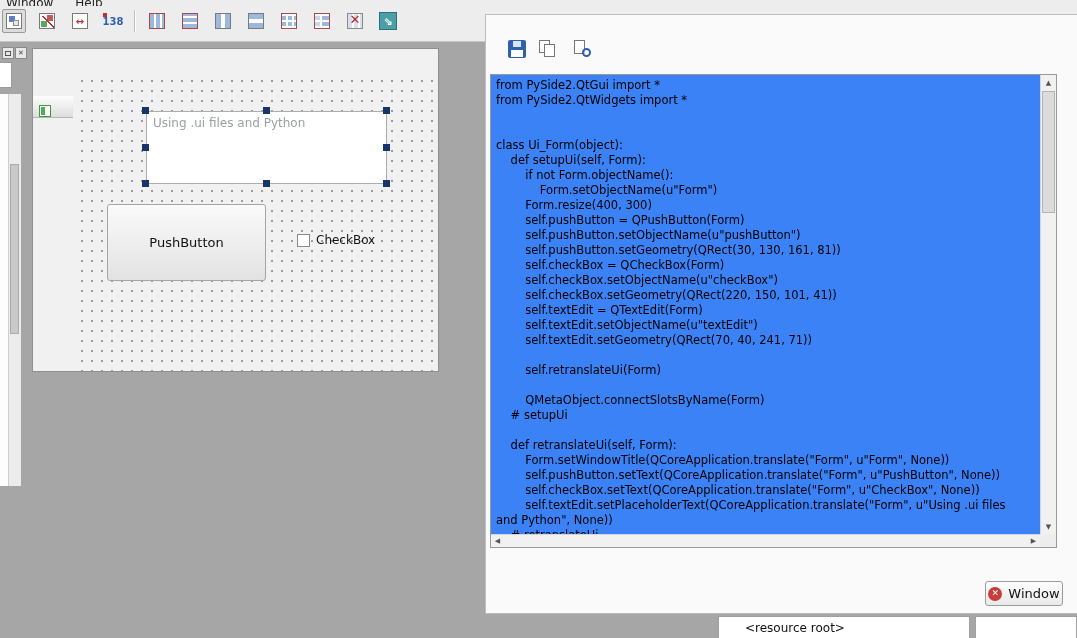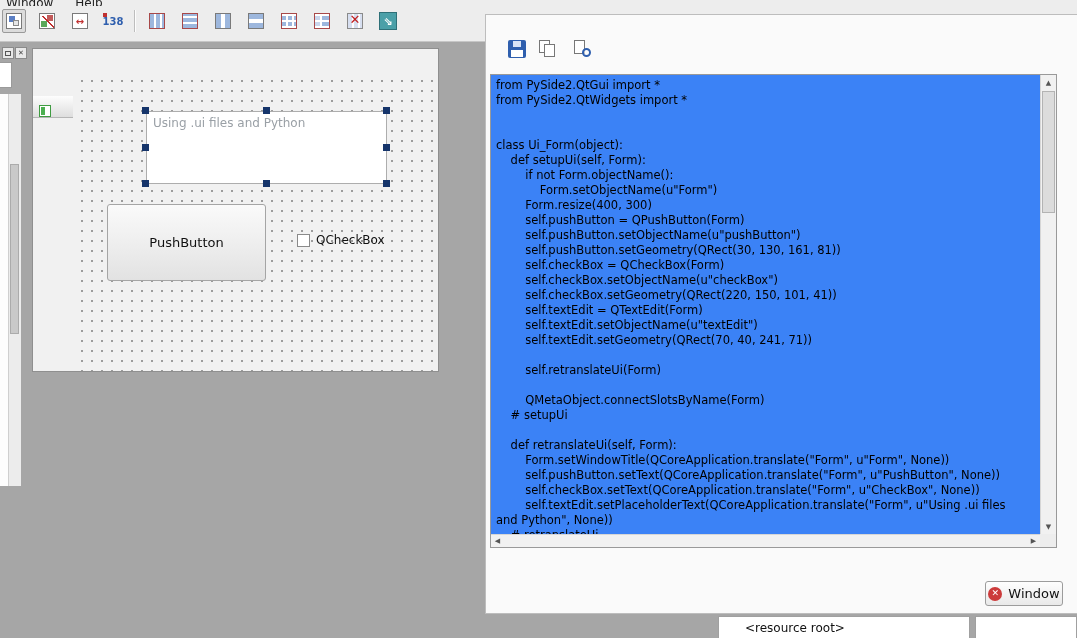--- a/index.html
+++ b/index.html
@@ -179,21 +179,21 @@
       <div class="handle" style="left:190px;top:35px"></div>
       <div class="handle" style="left:310px;top:35px"></div>
       <div class="handle" style="left:69px;top:72px"></div>
       <div class="handle" style="left:310px;top:72px"></div>
       <div class="handle" style="left:69px;top:108px"></div>
       <div class="handle" style="left:190px;top:108px"></div>
       <div class="handle" style="left:310px;top:108px"></div>
       <div class="pushbtn">PushButton</div>
       <div class="checkrow">
         <div class="checkbox"></div>
-        <div class="checklabel">QCheckBox</div>
+        <div class="checklabel">CheckBox</div>
       </div>
     </div>
   </div>
 
   <div class="dialog">
     <div class="dlg-ico" style="left:21px">
       <div class="ic-save">
           <div class="shutter"></div>
           <div class="label"></div>
         </div>

